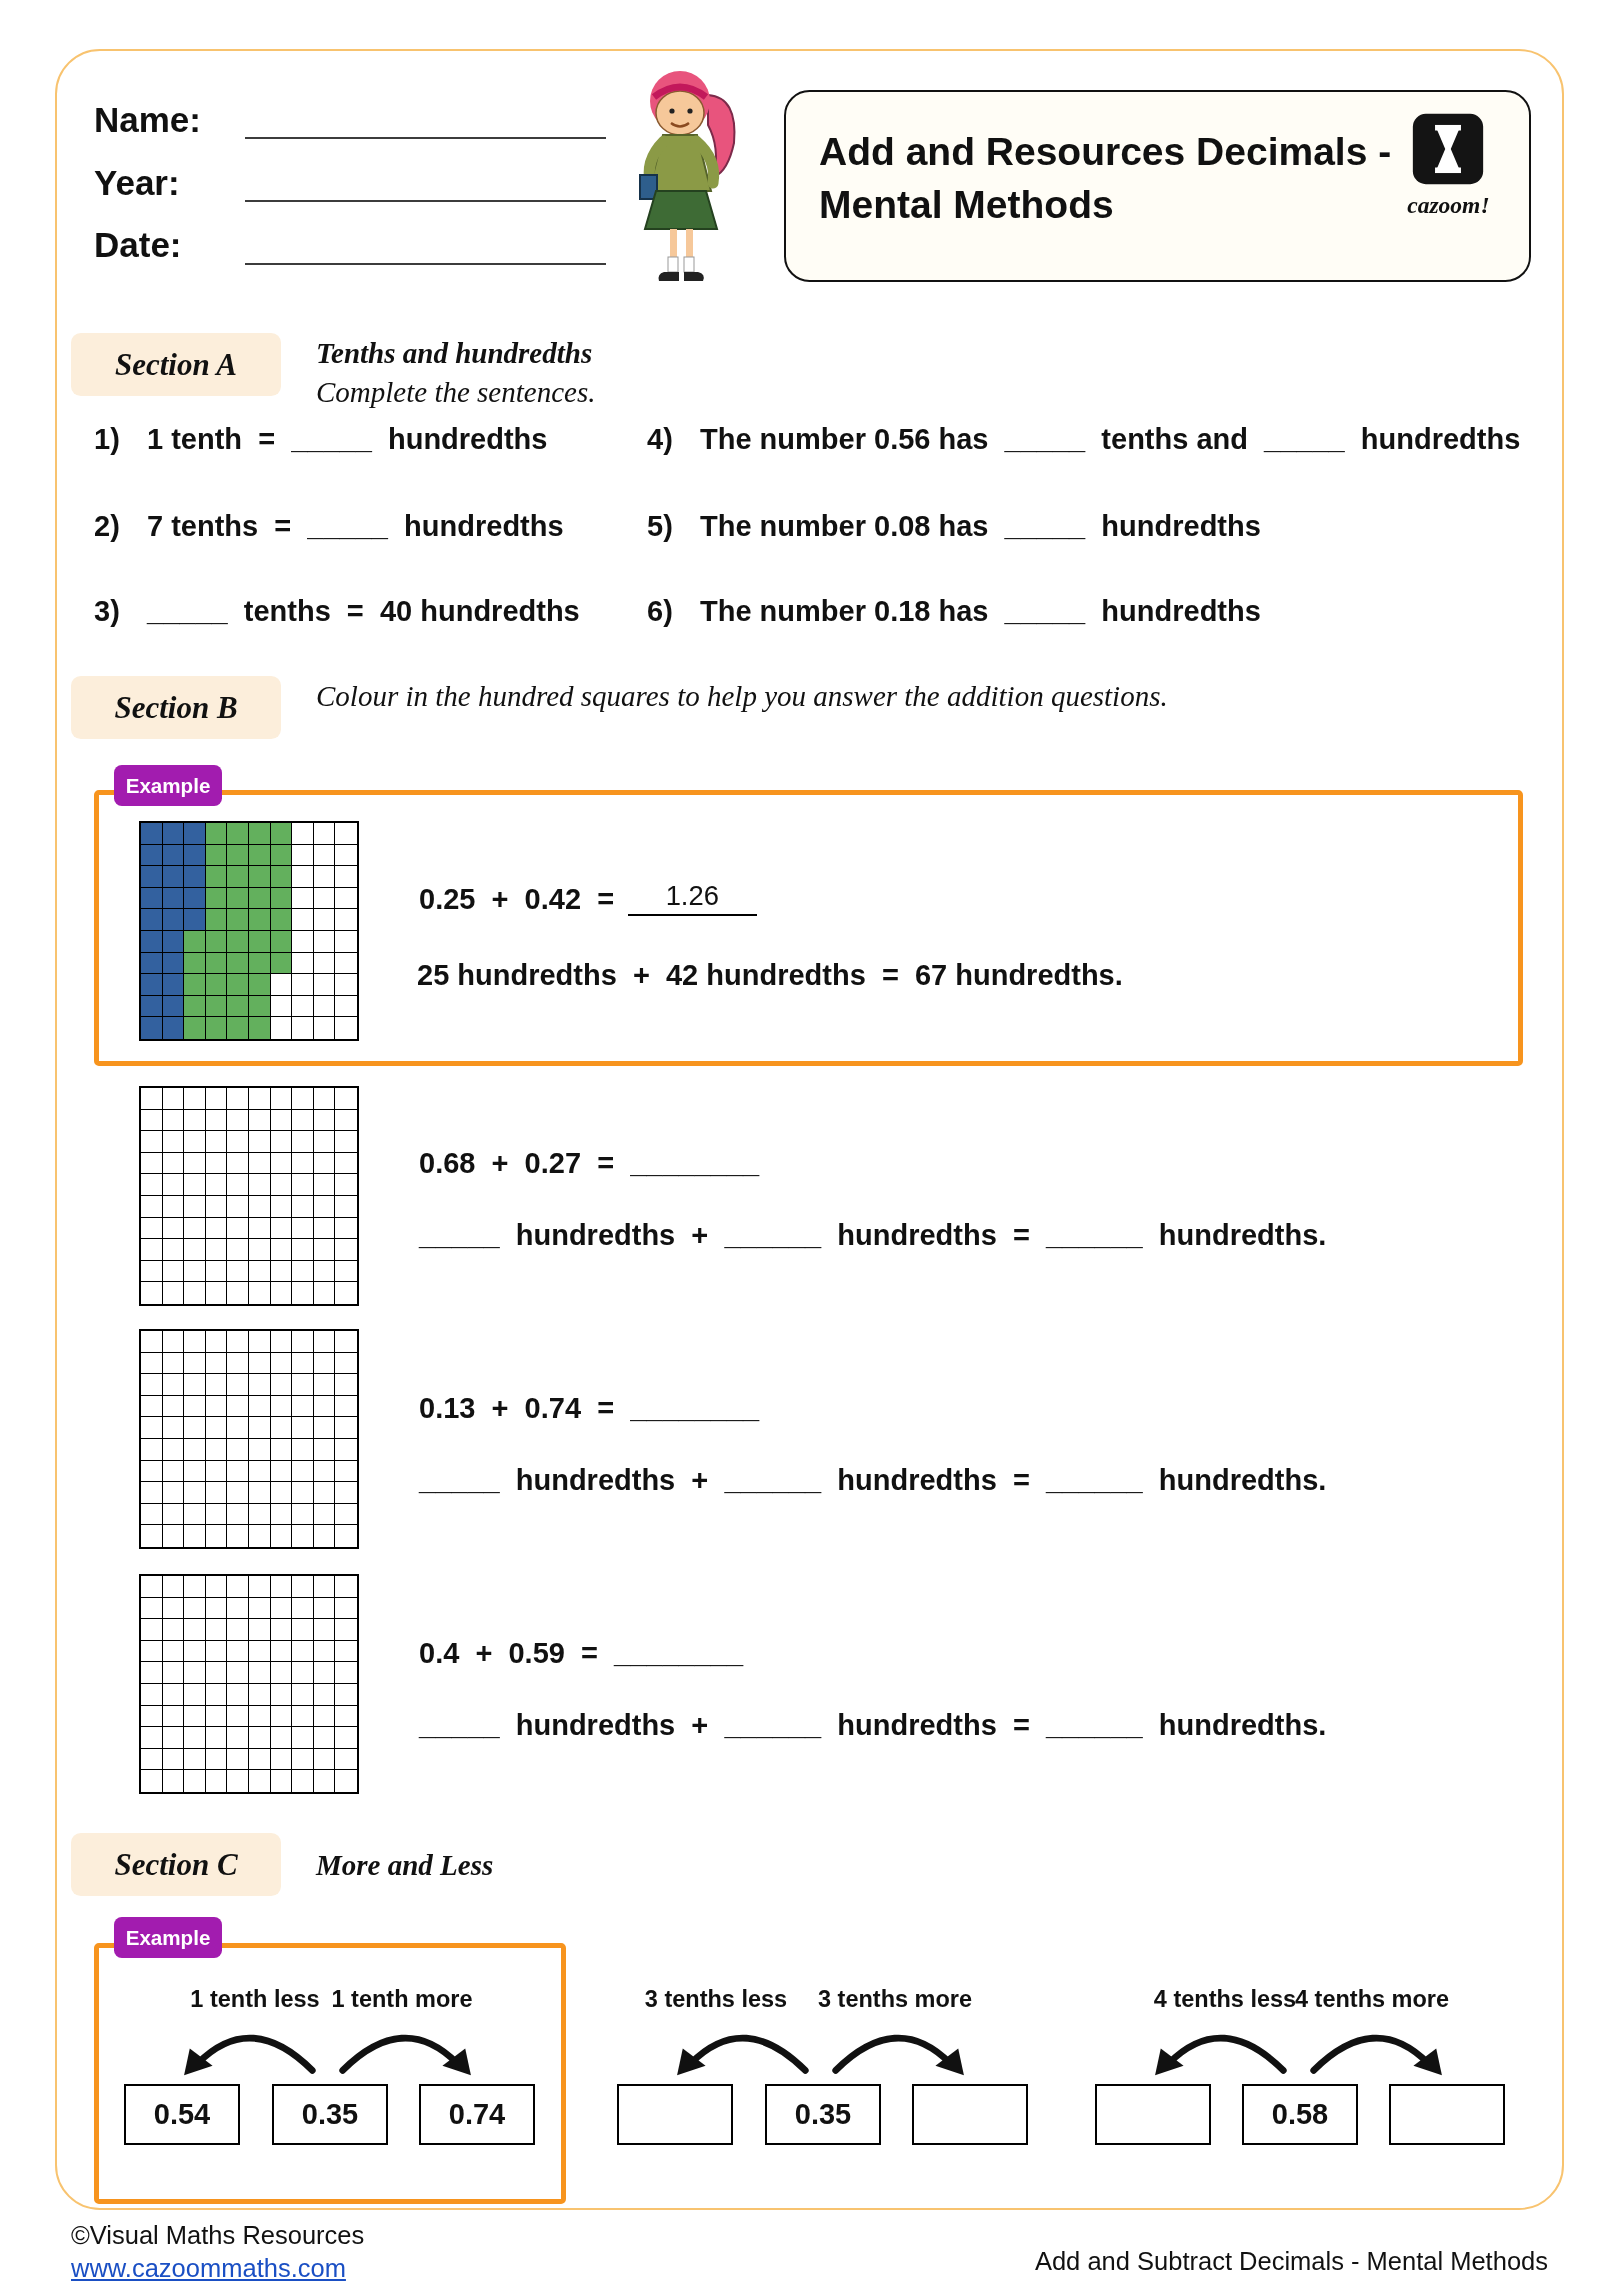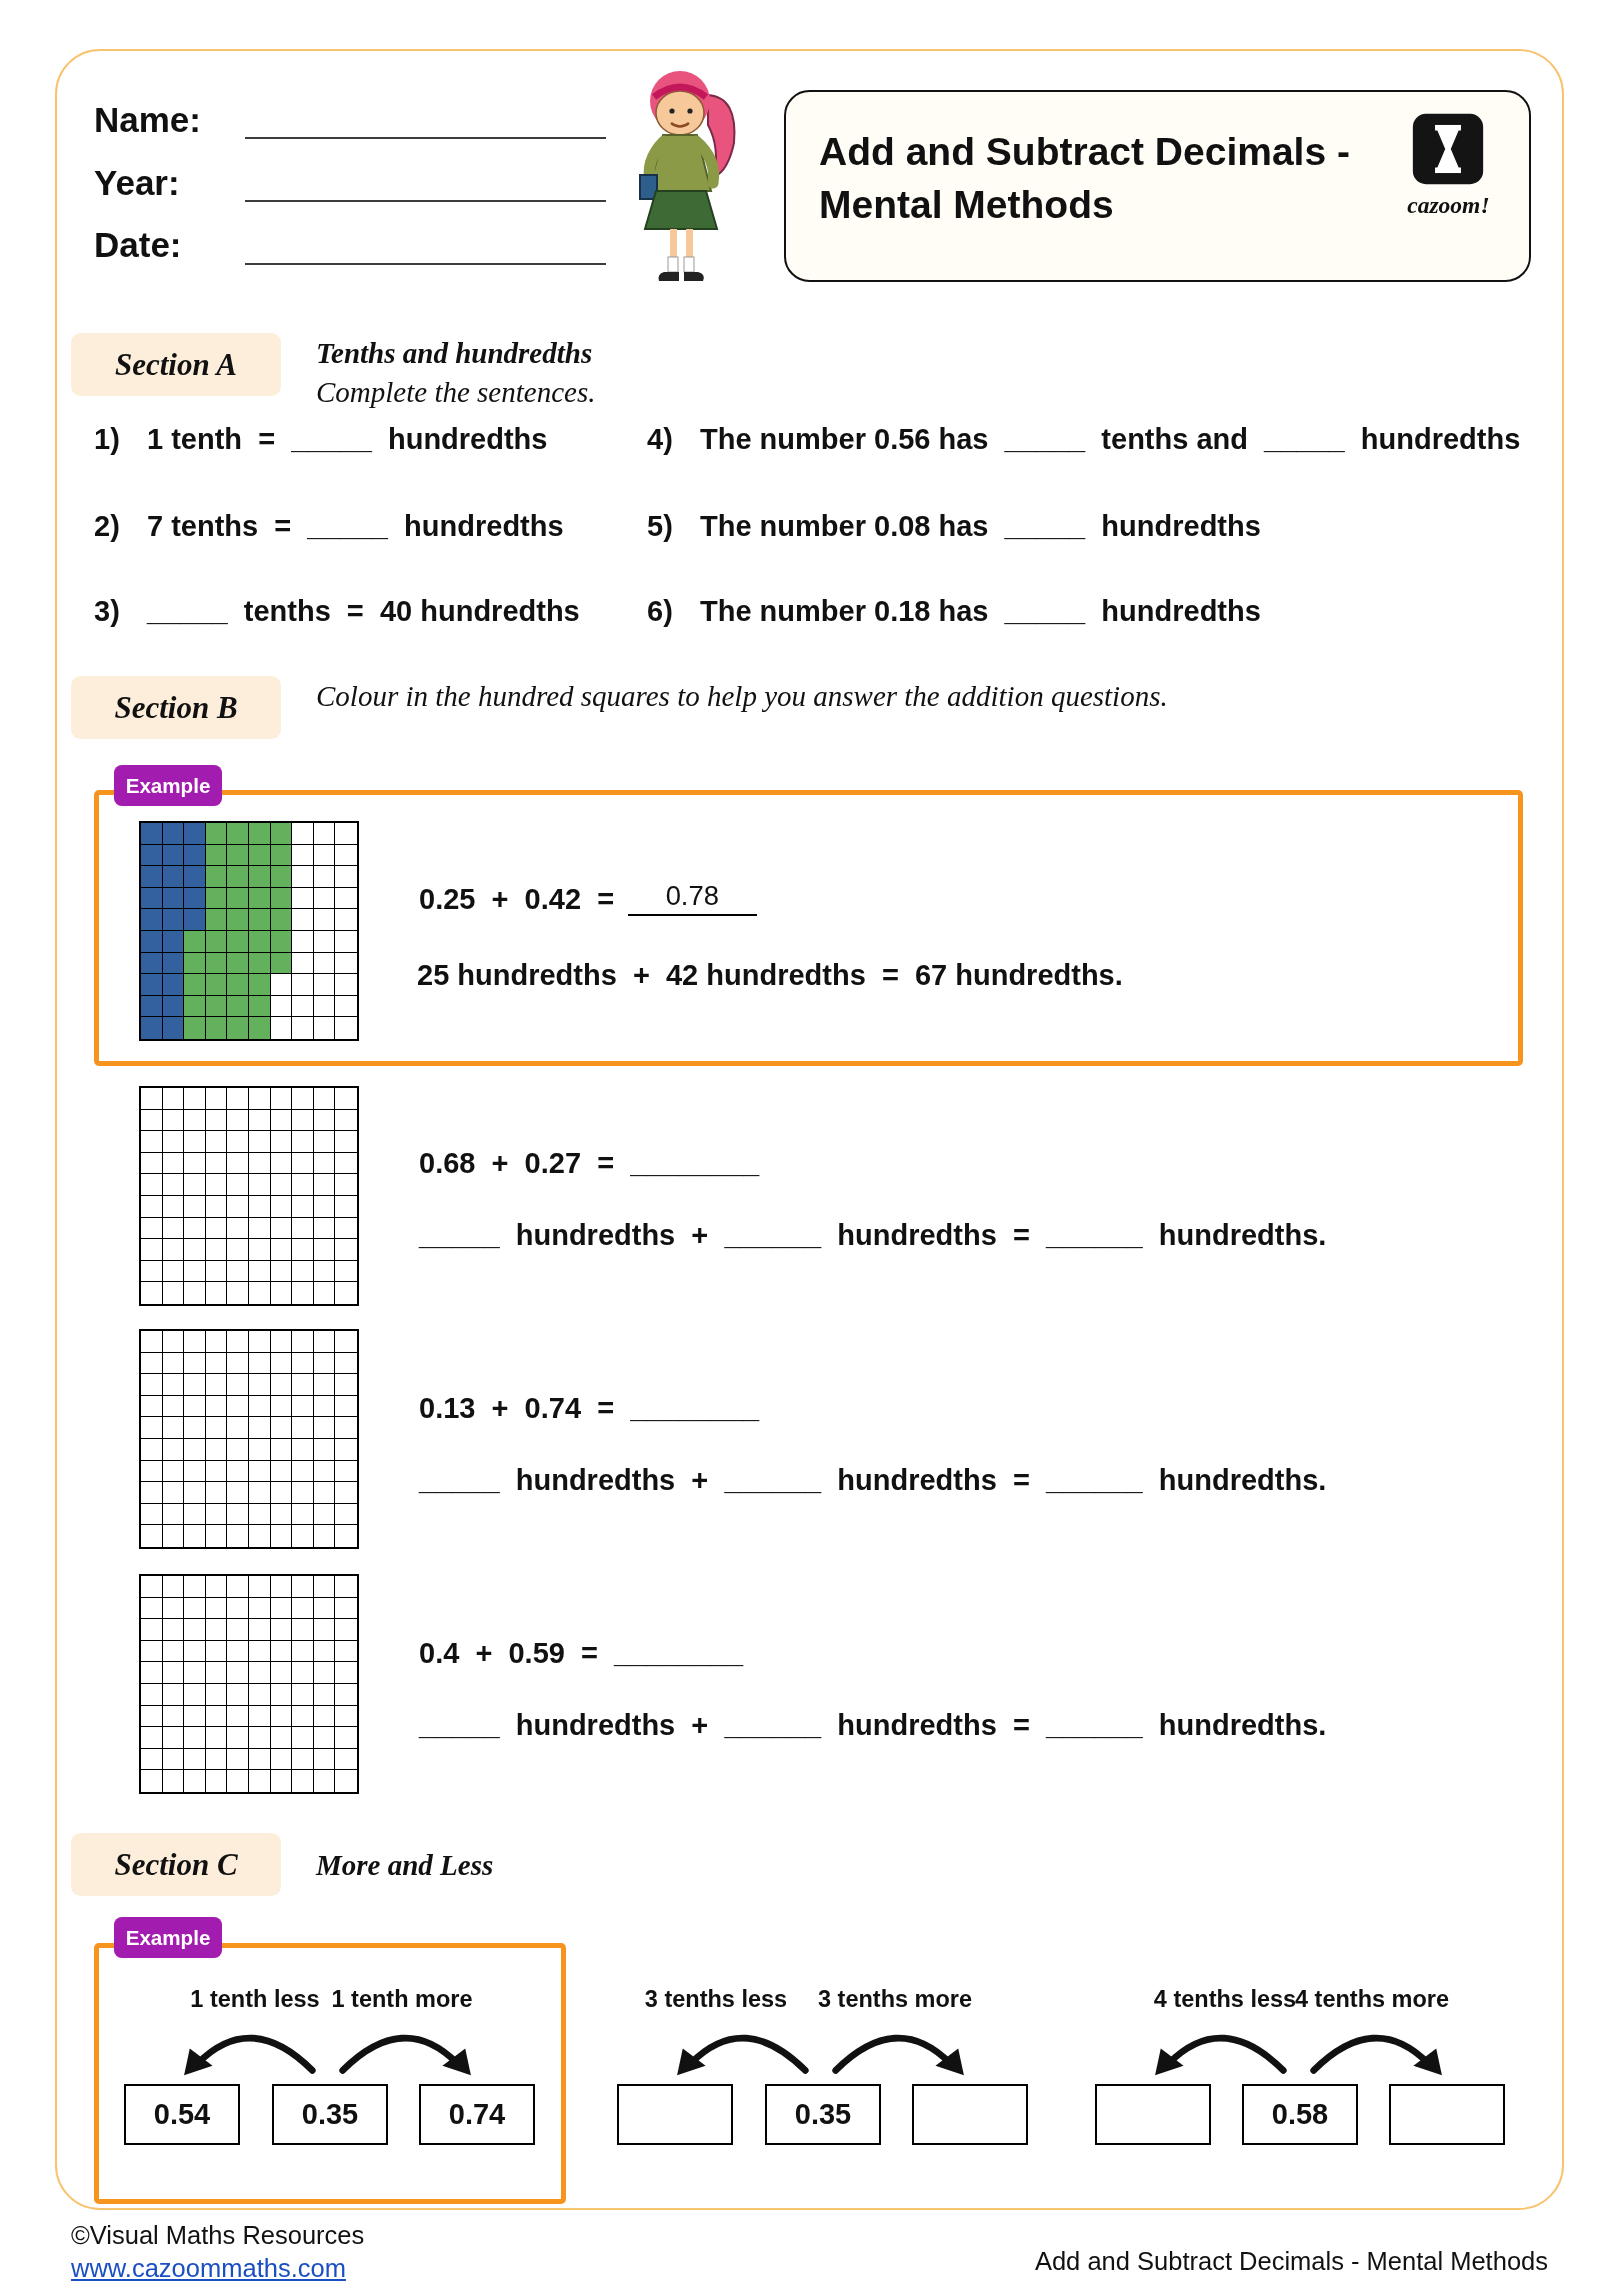--- a/index.html
+++ b/index.html
@@ -67,21 +67,21 @@
     <rect x="52" y="168" width="7" height="32" fill="#F6C89A"></rect>
     <rect x="68" y="168" width="7" height="32" fill="#F6C89A"></rect>
     <rect x="50" y="196" width="10" height="15" fill="#fff" stroke="#999"></rect>
     <rect x="66" y="196" width="10" height="15" fill="#fff" stroke="#999"></rect>
     <path d="M46 211 h15 v9 h-20 q-2 -7 5 -9z" fill="#222"></path>
     <path d="M66 211 h14 q8 2 5 9 h-19 z" fill="#222"></path>
   </svg>
 
   <div class="title-box">
     <div class="title-text">
-      <div>Add and Subtract Decimals -</div>
+      <div>Add and Resources Decimals -</div>
       <div>Mental Methods</div>
     </div>
     <div class="logo">
       <svg width="74" height="74" viewBox="0 0 40 40">
         <rect x="1" y="1" width="38" height="38" rx="7" fill="#141414"></rect>
         <path d="M13 7 h14 l-5.5 13 5.5 13 h-14 l5.5 -13 z" fill="#fff"></path>
         <rect x="13" y="7" width="14" height="3" fill="#fff"></rect>
         <rect x="13" y="30" width="14" height="3" fill="#fff"></rect>
       </svg>
       <div class="logo-text">cazoom!</div>
@@ -209,21 +209,21 @@
       <div class="cell" style="background: rgb(99, 176, 93);"></div>
       <div class="cell" style="background: rgb(99, 176, 93);"></div>
       <div class="cell" style="background: rgb(99, 176, 93);"></div>
       <div class="cell"></div>
       <div class="cell"></div>
       <div class="cell"></div>
       <div class="cell"></div>
     </div>
   <div class="eqrow" style="left:419px;top:880px">
     <span>0.25  +  0.42  =</span>
-    <span class="ans">0.78</span>
+    <span class="ans">1.26</span>
   </div>
   <div class="qtext sent" style="left:417px;top:959px">25 hundredths  +  42 hundredths  =  67 hundredths.</div>
 
   <div class="hgrid" style="left:139px;top:1086px">
       <div class="cell"></div>
       <div class="cell"></div>
       <div class="cell"></div>
       <div class="cell"></div>
       <div class="cell"></div>
       <div class="cell"></div>

